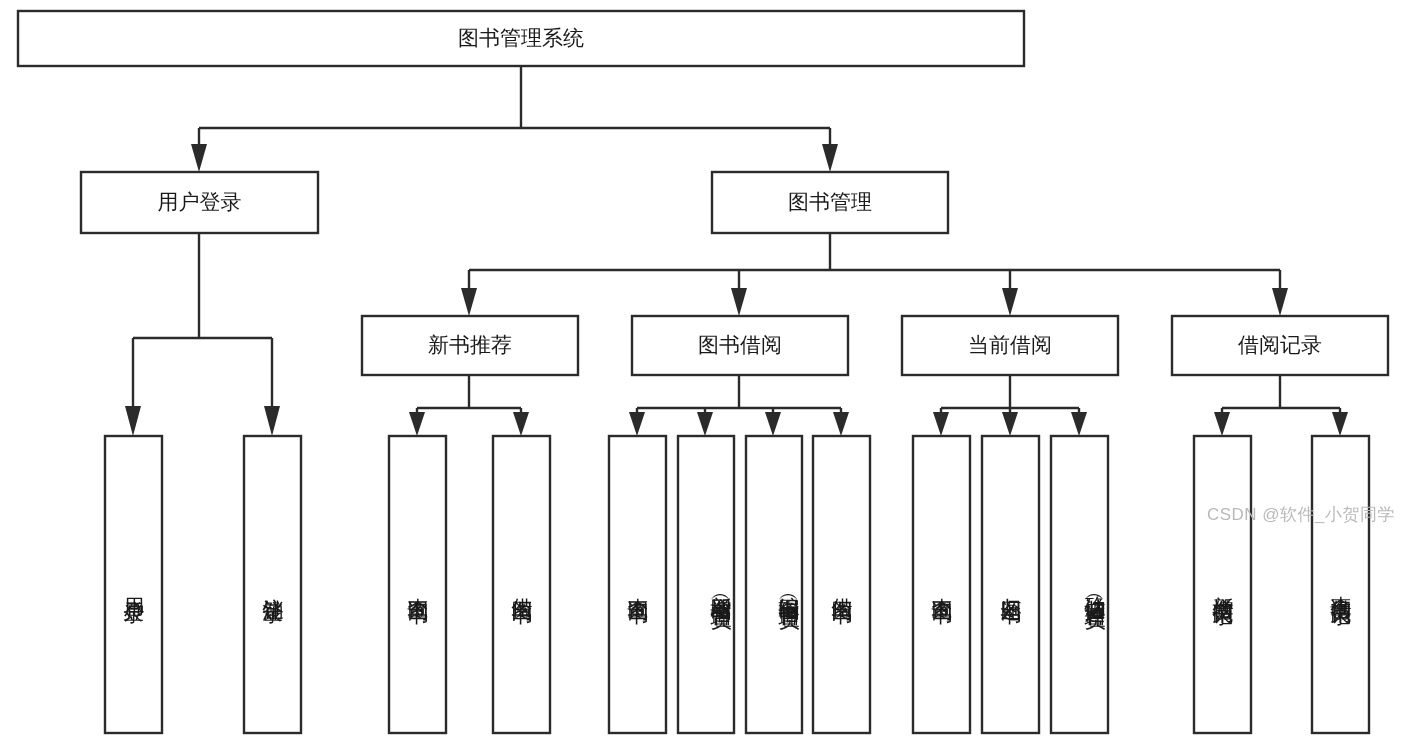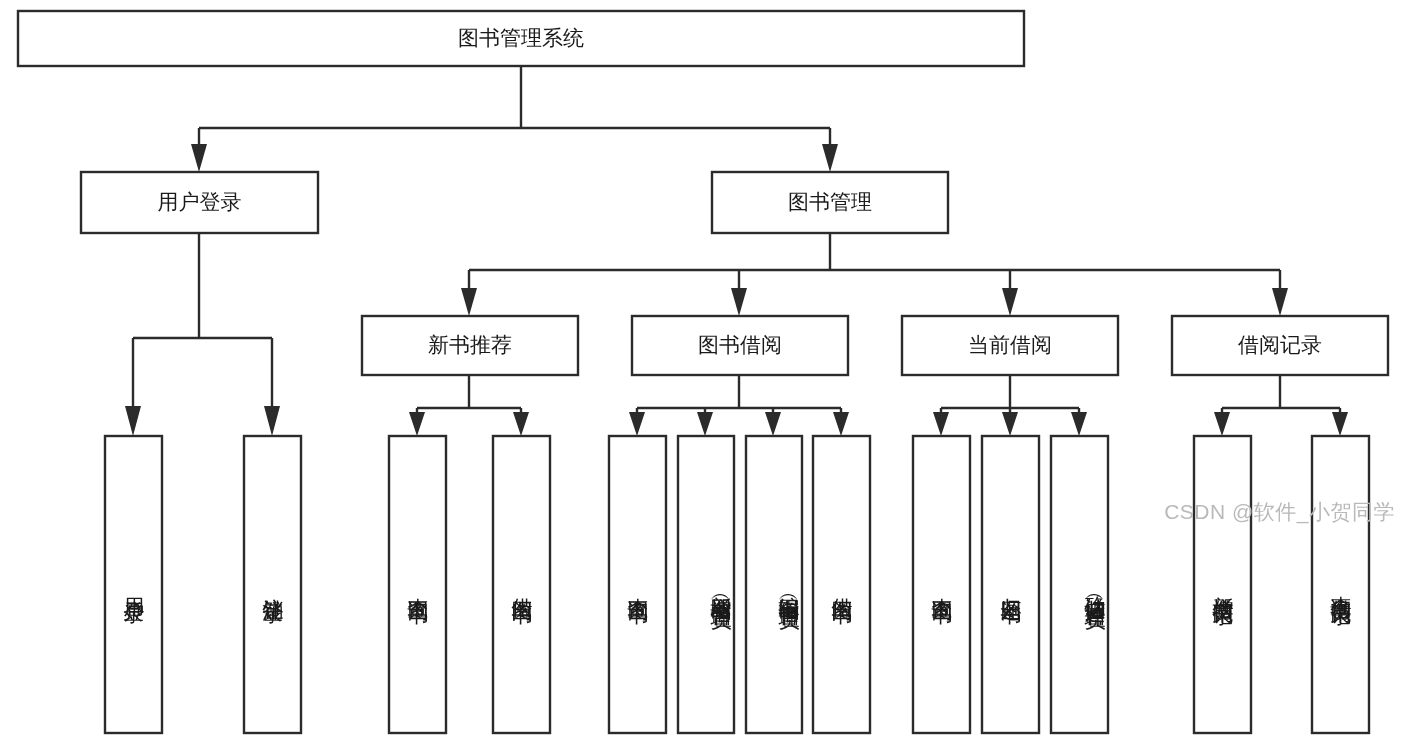--- a/index.html
+++ b/index.html
@@ -61,21 +61,21 @@
     letter-spacing: 2px;
     color: #1a1a1a;
     white-space: nowrap;
     pointer-events: none;
   }
   .watermark {
     position: absolute;
     right: 10px;
     bottom: 6px;
     font-family: "Liberation Sans", "DejaVu Sans", sans-serif;
-    font-size: 21px;
+    font-size: 17px;
     color: #b9b9b9;
     letter-spacing: 0.5px;
     white-space: nowrap;
   }
 </style>
 </head>
 <body>
 
 <div id="diagram-root">
 

